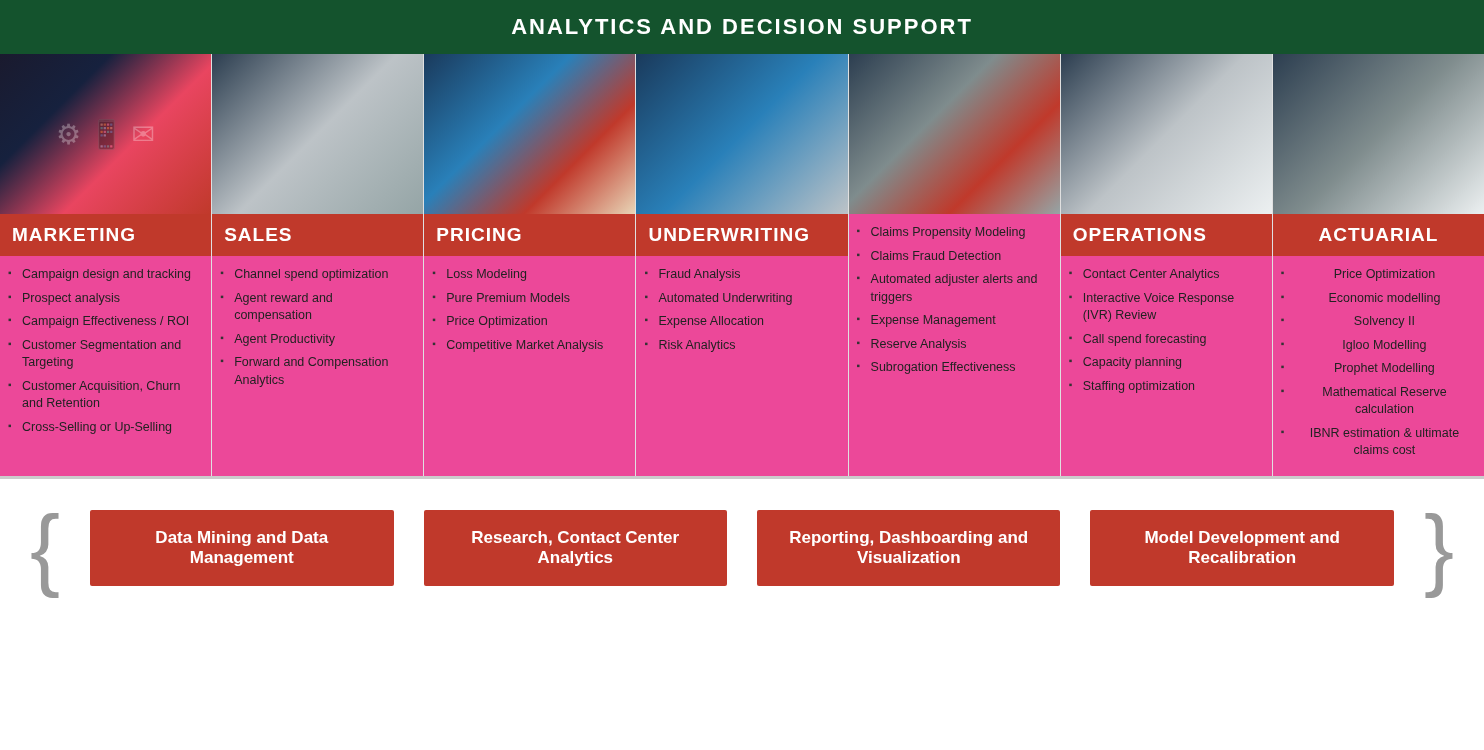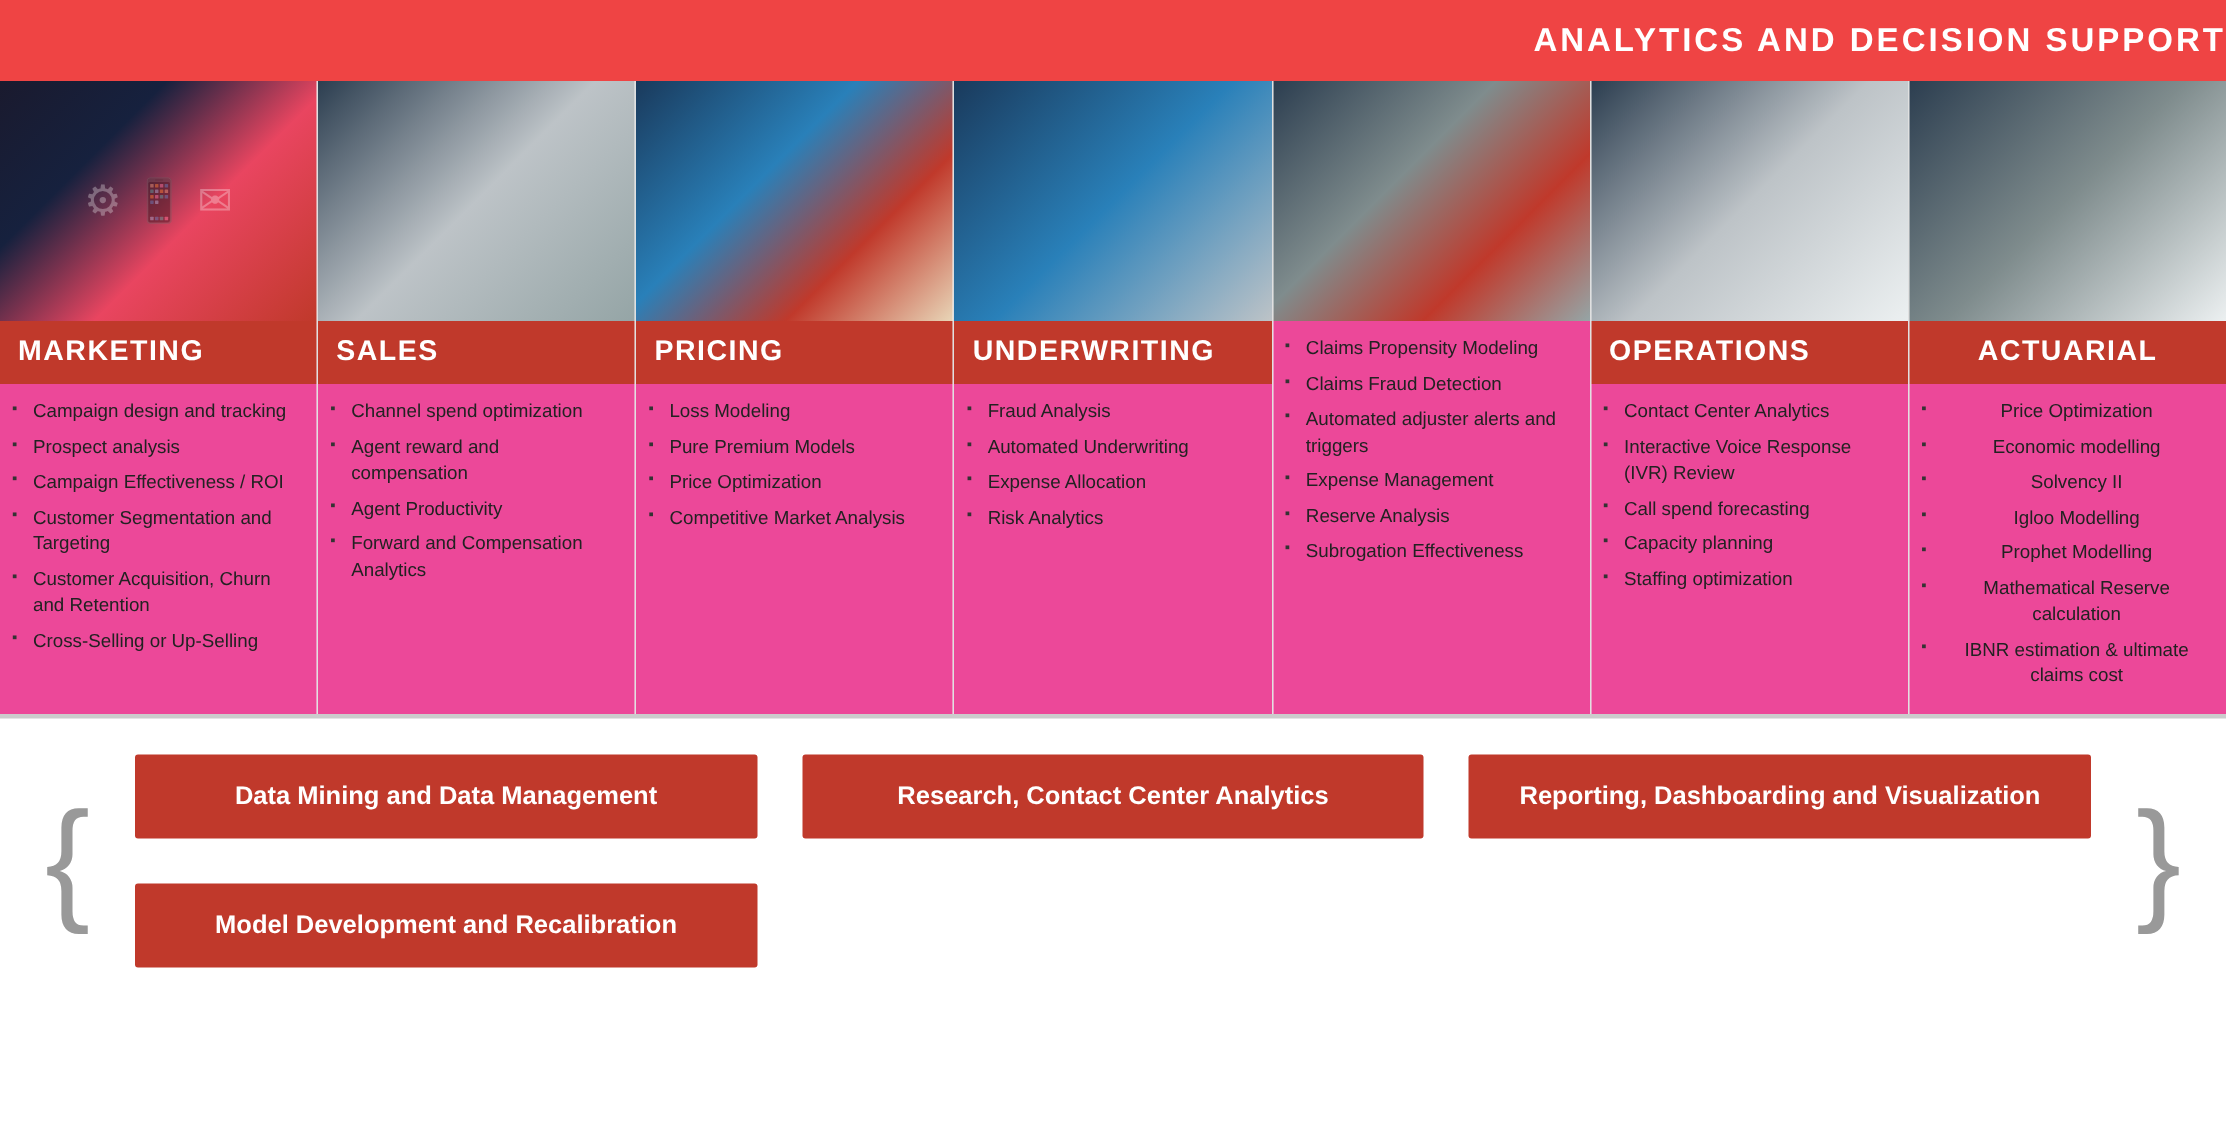--- a/index.html
+++ b/index.html
@@ -4,23 +4,23 @@
   <style>
     * { box-sizing: border-box; margin: 0; padding: 0; }
     body {
       font-family: Arial, sans-serif;
       background: #fff;
       width: 1484px;
       min-height: 750px;
     }
 
     .page-title {
-      background: #ef4444;
+      background: #14532d;
       color: #fff;
-      text-align: right;
+      text-align: center;
       padding: 14px 0;
       font-size: 22px;
       font-weight: 900;
       letter-spacing: 2px;
     }
 
     .columns-wrapper {
       display: flex;
       flex-direction: row;
       border-bottom: 3px solid #ccc;
@@ -121,21 +121,21 @@
     .brace-right {
       font-size: 90px;
       color: #999;
       line-height: 1;
       font-weight: 100;
       margin-left: 10px;
     }
 
     .bottom-grid {
       display: grid;
-      grid-template-columns: 1fr 1fr 1fr;
+      grid-template-columns: 1fr 1fr 1fr 1fr;
       gap: 30px;
       flex: 1;
     }
 
     .bottom-item {
       background: #c0392b;
       color: #fff;
       font-size: 17px;
       font-weight: 700;
       padding: 18px 24px;

